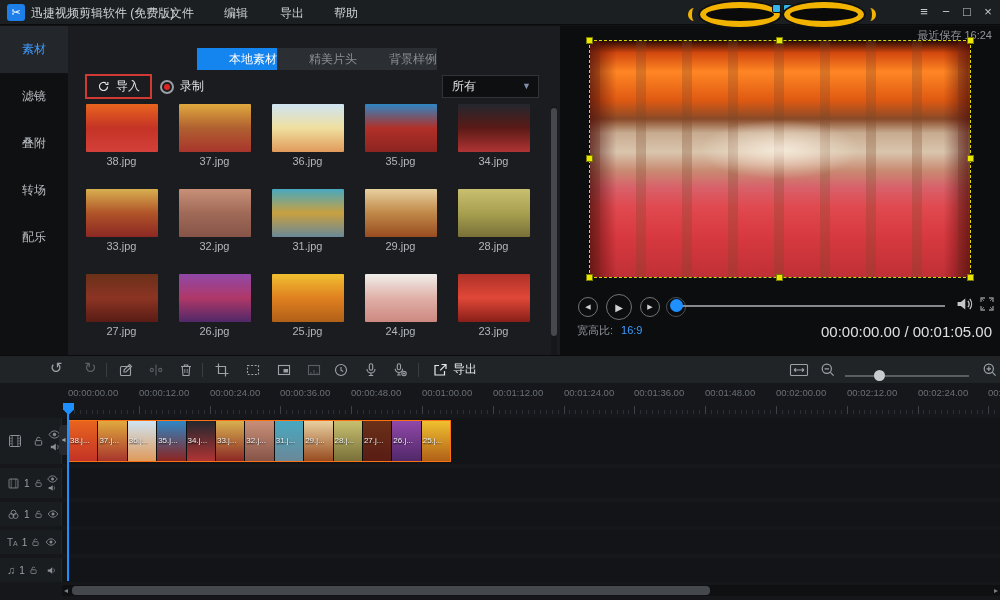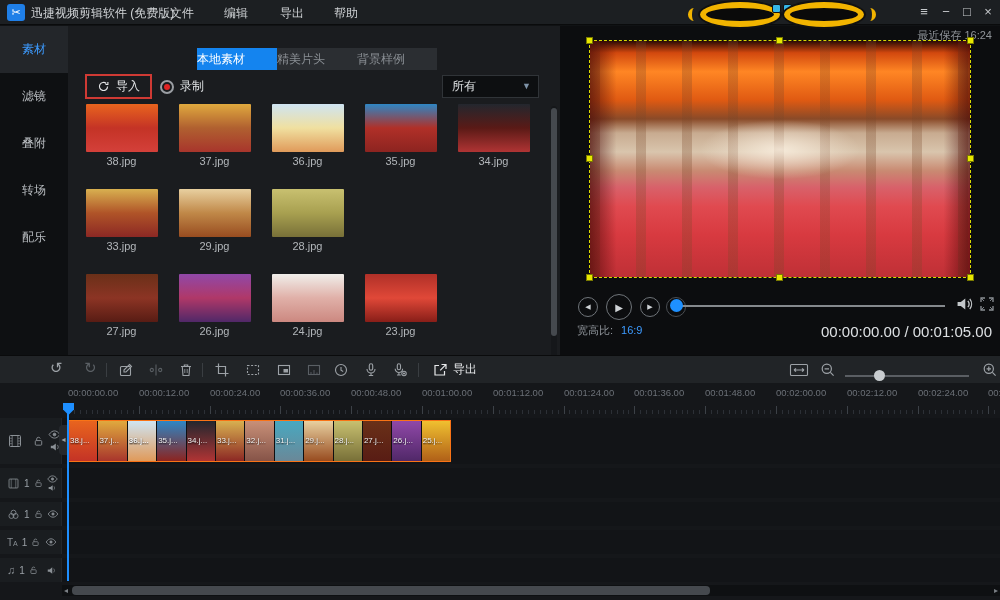--- a/index.html
+++ b/index.html
@@ -15,21 +15,21 @@
 #goggles{position:absolute;left:686px;top:0px;width:190px;height:28px;z-index:61}
 .lens{position:absolute;top:2px;width:80px;height:25px;background:#0a0a0a;border:6px solid #f2b400;border-radius:50%;box-shadow:0 0 0 2px #111}
 .bridge{position:absolute;top:4px;width:9px;height:9px;background:#35b6e8;border:1px solid #111;border-radius:2px}
 .arm{position:absolute;top:8px;width:12px;height:13px;border-radius:50%}
 
 #sidebar{position:absolute;left:0;top:26px;width:68px;height:329px;background:#0e1012;z-index:5}
 .side-item{height:47px;display:flex;align-items:center;justify-content:center;font-size:12px;color:#b9bdc1;cursor:pointer}
 .side-item.active{background:#23262a;color:#3d9bff}
 
 #media{position:absolute;left:68px;top:26px;width:492px;height:329px;background:#1a1c1f;z-index:4}
-.tab{position:absolute;top:22px;width:80px;height:22px;line-height:22px;text-align:left;font-size:12px;background:#2b2e32;color:#898e93;cursor:pointer}
+.tab{position:absolute;top:22px;width:80px;height:22px;line-height:22px;text-align:right;font-size:12px;background:#2b2e32;color:#898e93;cursor:pointer}
 .tab.active{background:#1484ef;color:#fff}
 #import-btn{position:absolute;left:17px;top:48px;height:25px;display:flex;align-items:center;gap:6px;padding:0 10px;border:2px solid #cf3a34;color:#e4e6e8;font-size:12px;cursor:pointer}
 #record-btn{position:absolute;left:92px;top:48px;height:25px;display:flex;align-items:center;gap:6px;color:#dfe2e4;font-size:12px;cursor:pointer}
 .rec-ring{width:14px;height:14px;border:2px solid #9a9ea3;border-radius:50%;display:flex;align-items:center;justify-content:center}
 .rec-dot{width:6px;height:6px;background:#e02424;border-radius:50%}
 #filter-dd{position:absolute;left:374px;top:49px;width:97px;height:23px;background:#0d0f11;border:1px solid #303438;color:#e0e3e5;font-size:12px;line-height:21px;padding-left:9px;cursor:pointer}
 #filter-dd .caret{position:absolute;right:7px;top:0;color:#7e93a8;font-size:9px}
 #grid{position:absolute;left:7px;top:78px;width:468px}
 .grow{display:flex}
 .cell{width:93px;text-align:center;margin-bottom:22px;cursor:pointer}
@@ -169,36 +169,48 @@
           <div class="thumb" style="background: linear-gradient(rgb(35, 39, 46), rgb(90, 26, 22), rgb(176, 52, 52));"></div>
           <div class="fname">34.jpg</div>
         </div>
     </div>
     <div class="grow">
       <div class="cell">
           <div class="thumb" style="background: linear-gradient(rgb(216, 176, 80), rgb(176, 84, 40), rgb(140, 40, 36));"></div>
           <div class="fname">33.jpg</div>
         </div>
       <div class="cell">
+          <div class="thumb" style="background: linear-gradient(rgb(200, 144, 120), rgb(160, 106, 88), rgb(134, 84, 72));"></div>
+          <div class="fname">32.jpg</div>
+        </div>
+      <div class="cell">
+          <div class="thumb" style="background: linear-gradient(rgb(72, 168, 192), rgb(200, 160, 64), rgb(106, 136, 152));"></div>
+          <div class="fname">31.jpg</div>
+        </div>
+      <div class="cell">
           <div class="thumb" style="background: linear-gradient(rgb(232, 208, 160), rgb(192, 136, 72), rgb(152, 76, 32));"></div>
           <div class="fname">29.jpg</div>
         </div>
       <div class="cell">
           <div class="thumb" style="background: linear-gradient(rgb(200, 192, 112), rgb(168, 160, 80), rgb(120, 112, 56));"></div>
           <div class="fname">28.jpg</div>
         </div>
     </div>
     <div class="grow">
       <div class="cell">
           <div class="thumb" style="background: linear-gradient(rgb(106, 48, 24), rgb(140, 52, 36), rgb(88, 28, 20));"></div>
           <div class="fname">27.jpg</div>
         </div>
       <div class="cell">
           <div class="thumb" style="background: linear-gradient(rgb(144, 72, 168), rgb(176, 56, 104), rgb(80, 40, 104));"></div>
           <div class="fname">26.jpg</div>
+        </div>
+      <div class="cell">
+          <div class="thumb" style="background: linear-gradient(rgb(240, 192, 48), rgb(224, 128, 32), rgb(176, 96, 24));"></div>
+          <div class="fname">25.jpg</div>
         </div>
       <div class="cell">
           <div class="thumb" style="background: linear-gradient(rgb(240, 238, 234), rgb(224, 176, 168), rgb(204, 136, 128));"></div>
           <div class="fname">24.jpg</div>
         </div>
       <div class="cell">
           <div class="thumb" style="background: linear-gradient(rgb(176, 48, 40), rgb(224, 72, 56), rgb(136, 30, 24));"></div>
           <div class="fname">23.jpg</div>
         </div>
     </div>
@@ -489,21 +501,21 @@
   </div>
 
   <div id="trimL">◂</div>
   <div id="clipstrip">
     <div class="clip" style="background: linear-gradient(rgb(232, 100, 30), rgb(196, 51, 38));">
         <span class="cl">38.j...</span>
       </div>
     <div class="clip" style="background: linear-gradient(rgb(224, 169, 62), rgb(168, 53, 44));">
         <span class="cl">37.j...</span>
       </div>
-    <div class="clip" style="background: linear-gradient(rgb(207, 228, 242), rgb(224, 154, 90)); font-weight: bold;">
+    <div class="clip" style="background: linear-gradient(rgb(207, 228, 242), rgb(224, 154, 90));">
         <span class="cl">36.j...</span>
       </div>
     <div class="clip" style="background: linear-gradient(rgb(47, 134, 196), rgb(140, 36, 32));">
         <span class="cl">35.j...</span>
       </div>
     <div class="clip" style="background: linear-gradient(rgb(35, 39, 46), rgb(176, 52, 52));">
         <span class="cl">34.j...</span>
       </div>
     <div class="clip" style="background: linear-gradient(rgb(216, 176, 80), rgb(140, 40, 36));">
         <span class="cl">33.j...</span>

